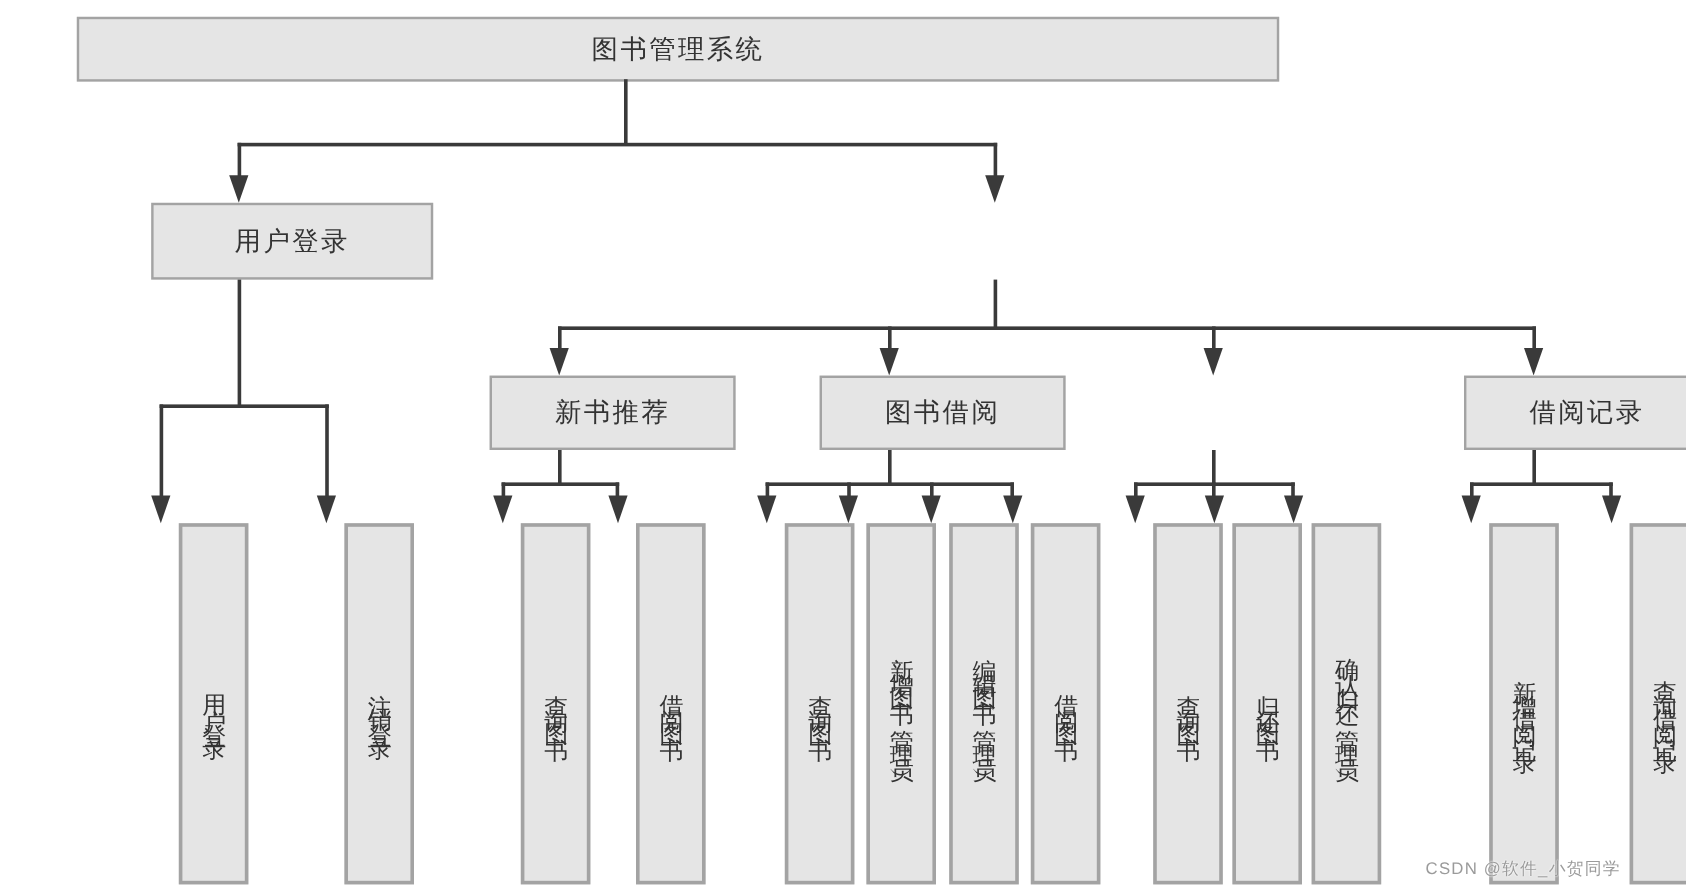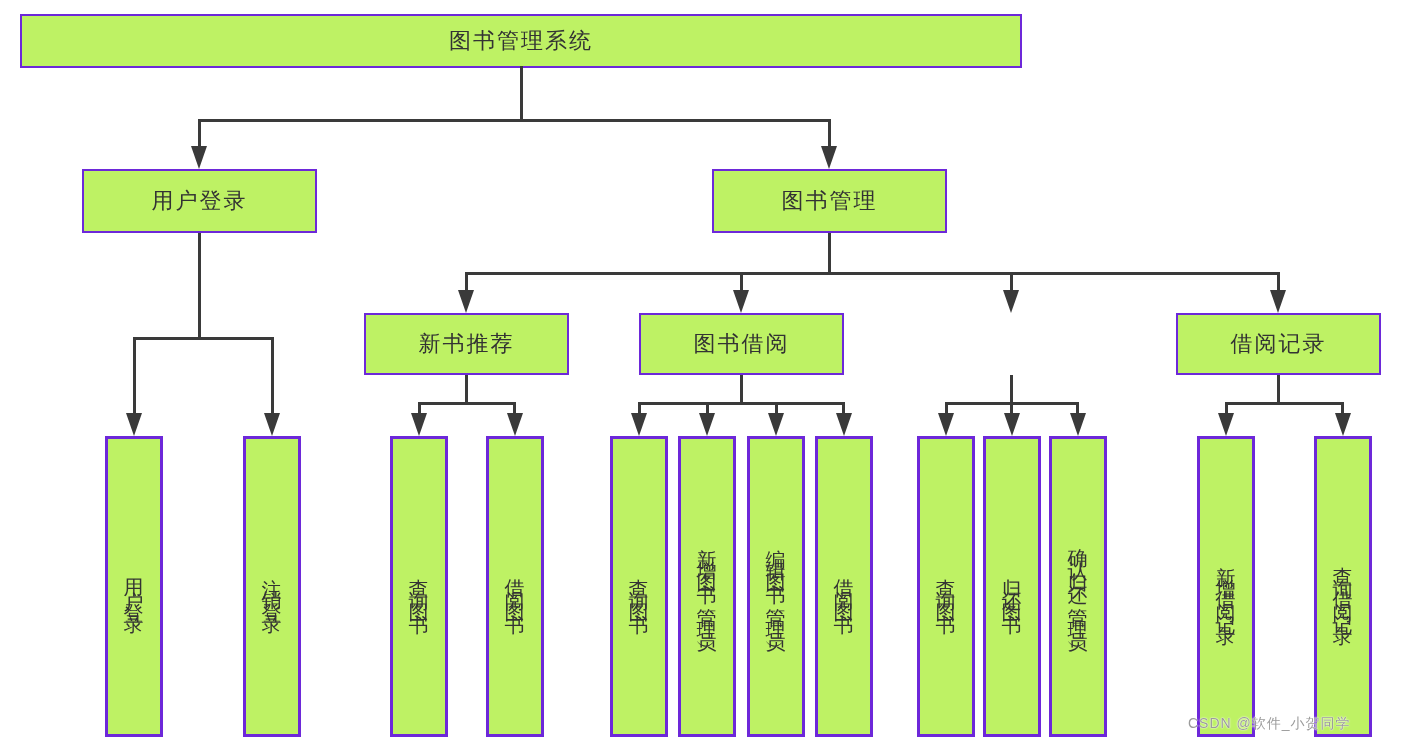--- a/index.html
+++ b/index.html
@@ -1,23 +1,23 @@
 <!DOCTYPE html>
 <html><head>
 <meta charset="utf-8">
 <style>
   html,body{margin:0;padding:0;background:#ffffff;}
   #stage{
     position:relative;width:1405px;height:747px;background:#ffffff;overflow:hidden;
     font-family:"Liberation Sans","DejaVu Sans",sans-serif;color:#333333;
   }
   .box{
-    position:absolute;box-sizing:border-box;border:2px solid #6d28d9;background:#bef264;
+    position:absolute;box-sizing:border-box;border:2px solid #a3a3a3;background:#e5e5e5;
     display:flex;align-items:center;justify-content:center;
-    font-size:22px;letter-spacing:2px;color:#333333;white-space:nowrap;
+    font-size:22px;letter-spacing:2px;color:#333333;white-space:nowrap;margin-left:44px;
   }
   .leaf{
     border-width:3px;
     writing-mode:vertical-rl;text-orientation:mixed;
     font-size:20px;letter-spacing:12px;line-height:1;
   }
   .line{position:absolute;background:#3a3a3a;}
   .arrow{
     position:absolute;width:0;height:0;
     border-left:8px solid transparent;border-right:8px solid transparent;
@@ -36,21 +36,20 @@
   <div class="box" style="left:20px;top:14px;width:1002px;height:54px;">图书管理系统</div>
 
   <div class="line" style="left:520px;top:66px;width:3px;height:55px;"></div>
   <div class="line" style="left:198px;top:119px;width:633px;height:3px;"></div>
   <div class="line" style="left:198px;top:119px;width:3px;height:32px;"></div>
   <div class="arrow" style="left:191px;top:146px;"></div>
   <div class="line" style="left:828px;top:119px;width:3px;height:32px;"></div>
   <div class="arrow" style="left:821px;top:146px;"></div>
 
   <div class="box" style="left:82px;top:169px;width:235px;height:64px;">用户登录</div>
-  <div class="box" style="left:712px;top:169px;width:235px;height:64px;">图书管理</div>
 
   <div class="line" style="left:198px;top:233px;width:3px;height:107px;"></div>
   <div class="line" style="left:133px;top:337px;width:141px;height:3px;"></div>
   <div class="line" style="left:133px;top:337px;width:3px;height:78px;"></div>
   <div class="arrow" style="left:126px;top:413px;"></div>
   <div class="line" style="left:271px;top:337px;width:3px;height:78px;"></div>
   <div class="arrow" style="left:264px;top:413px;"></div>
 
   <div class="line" style="left:828px;top:233px;width:3px;height:41px;"></div>
   <div class="line" style="left:465px;top:272px;width:815px;height:3px;"></div>

